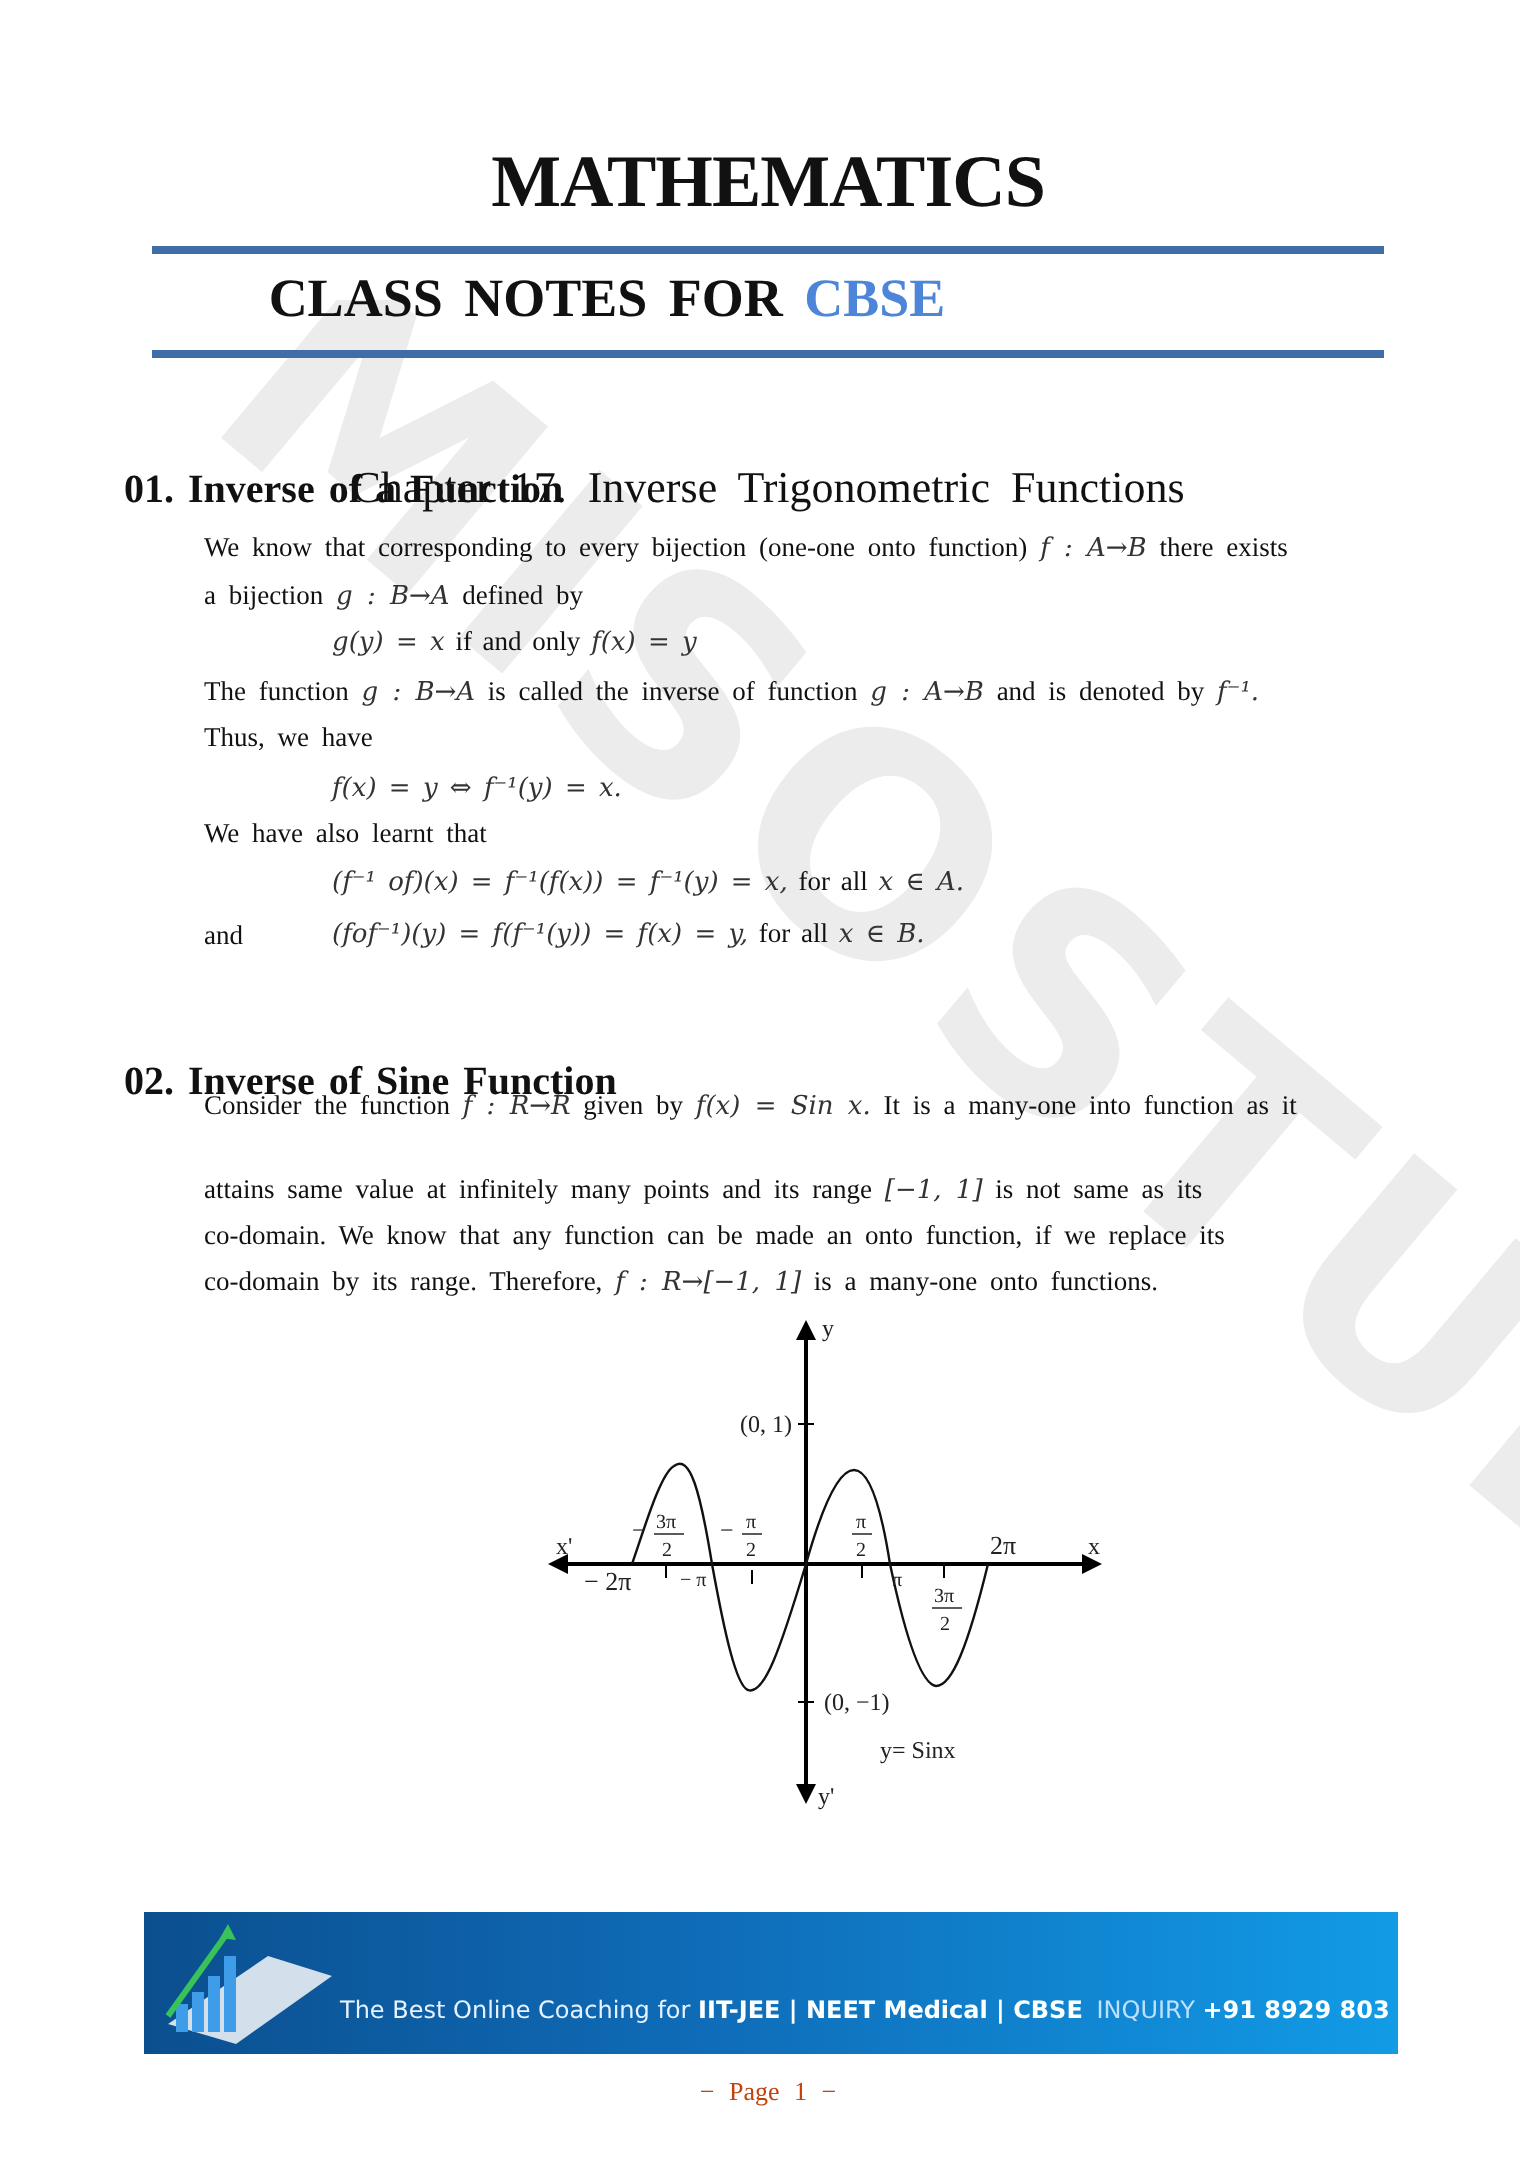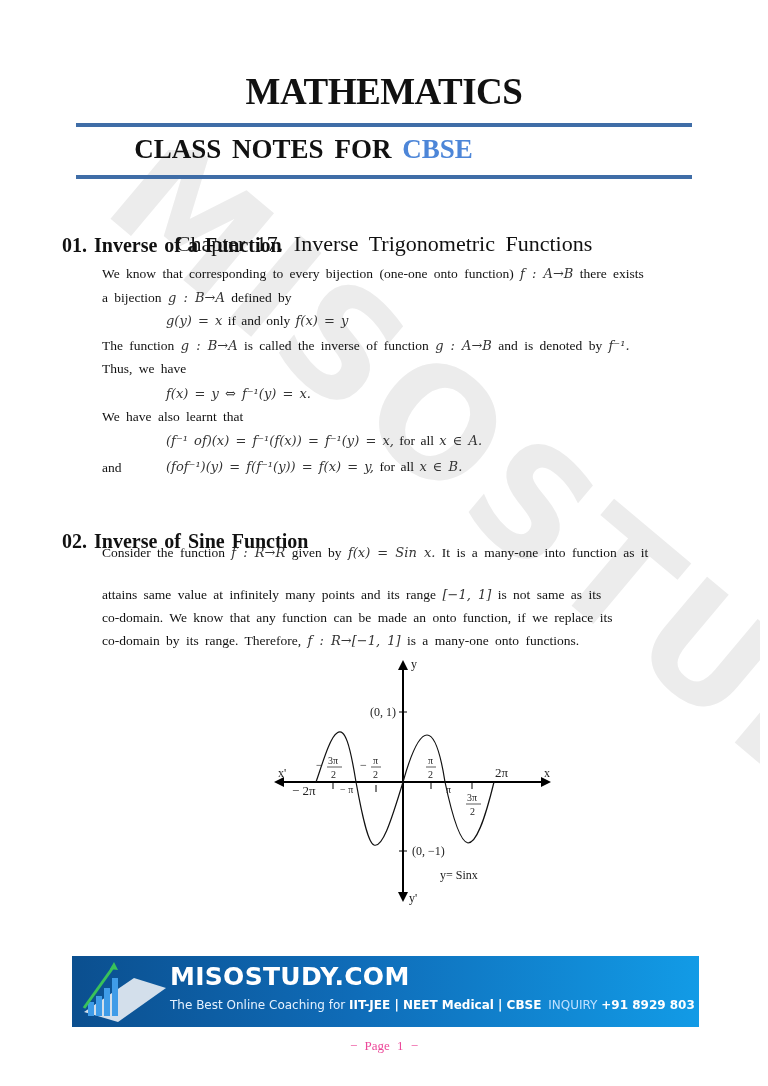--- a/index.html
+++ b/index.html
@@ -18,21 +18,21 @@
   .eq { left: 166px; font-size: 13.5px; white-space: nowrap; word-spacing: 2px; }
   .graph { left: 270px; top: 655px; width: 290px; height: 255px; }
   .banner { left: 72px; top: 956px; width: 627px; height: 71px;
             background: linear-gradient(90deg, #0b4f8f 0%, #0f6cb8 45%, #129be6 100%); overflow: hidden; }
   .banner .brand { position: absolute; left: 98px; top: 6px; color: #fff; font-family: "DejaVu Sans", sans-serif;
                    font-weight: bold; font-size: 25px; letter-spacing: 0.3px; }
   .banner .tag { position: absolute; left: 98px; top: 42px; color: #e6f2ff; font-family: "DejaVu Sans", sans-serif;
                  font-size: 12px; white-space: nowrap; }
   .banner .tag b { color: #fff; }
   .banner .tag .inq { color: #bfe0ff; margin-left: 3px; }
-  .footer { left: 0; width: 768px; top: 1038px; text-align: center; font-size: 13px; color: #ec4899; word-spacing: 4px; }
+  .footer { left: 0; width: 768px; top: 1038px; text-align: center; font-size: 13px; color: #c2410c; word-spacing: 4px; }
 </style>
 </head>
 <body>
 
 <svg class="watermark" viewBox="0 0 700 700">
   <text x="40" y="60" transform="rotate(40 40 60)" font-family="DejaVu Sans, sans-serif" font-weight="bold" font-size="150" fill="#ececec" letter-spacing="6">MISOSTUDY</text>
 </svg>
 
 <div class="abs title">MATHEMATICS</div>
 <div class="abs rule" style="top:123px"></div>
@@ -157,21 +157,20 @@
 <div class="abs banner">
   <svg class="abs" style="left:2px;top:4px" width="92" height="64" viewBox="0 0 92 64">
     <path d="M10 52 L60 18 L92 28 L44 62 Z" fill="#e9eef4" opacity="0.9"></path>
     <rect x="14" y="42" width="6" height="14" fill="#3f9ce8"></rect>
     <rect x="22" y="36" width="6" height="20" fill="#3f9ce8"></rect>
     <rect x="30" y="28" width="6" height="28" fill="#3f9ce8"></rect>
     <rect x="38" y="18" width="6" height="38" fill="#3f9ce8"></rect>
     <path d="M10 48 L40 6" stroke="#39c25a" stroke-width="3"></path>
     <polygon points="40,2 44,10 36,9" fill="#39c25a"></polygon>
   </svg>
-  <div class="brand">MISOSTUDY.COM</div>
   <div class="tag">
     <span>The Best Online Coaching for</span>
     <b>IIT-JEE | NEET Medical | CBSE</b>
     <span class="inq">INQUIRY</span>
     <b>+91 8929 803 804</b>
   </div>
 </div>
 
 <div class="abs footer">−  Page 1  −</div>
 

